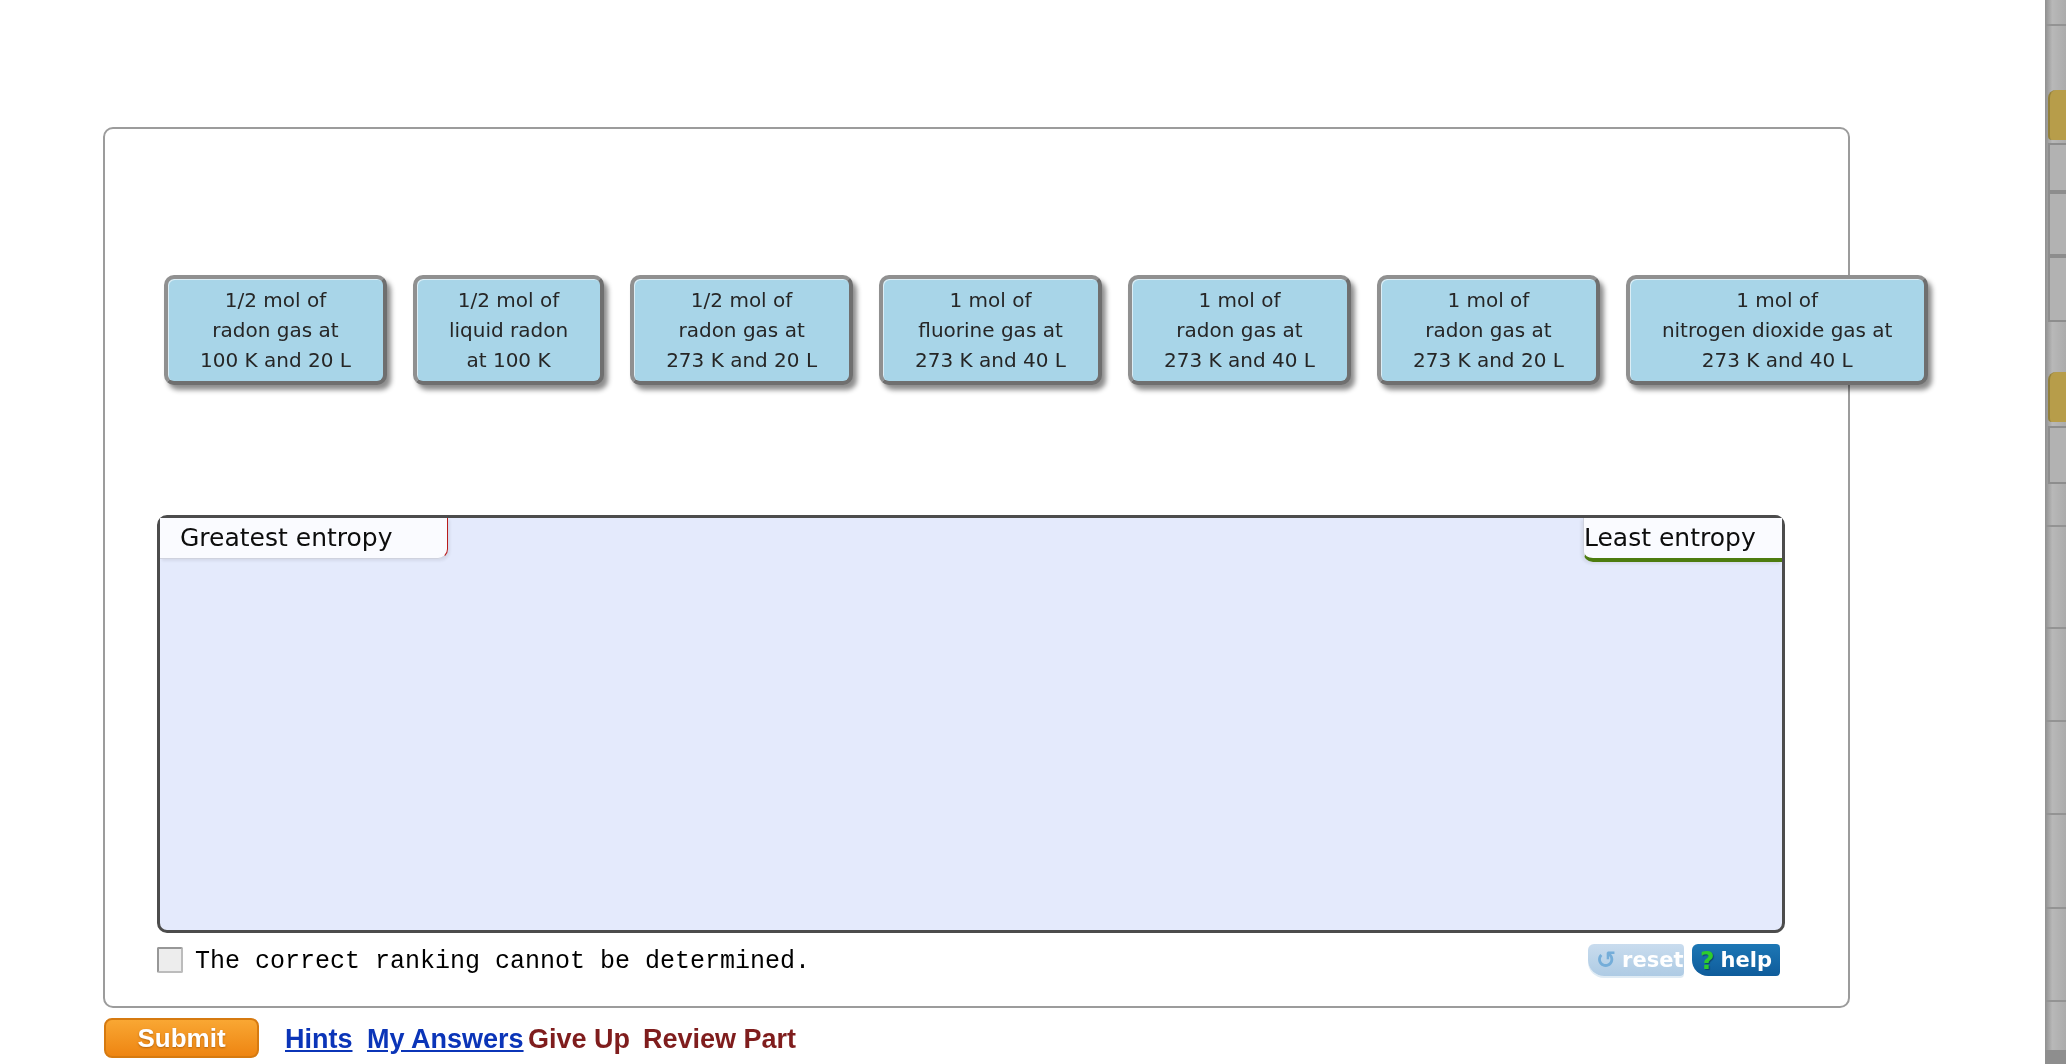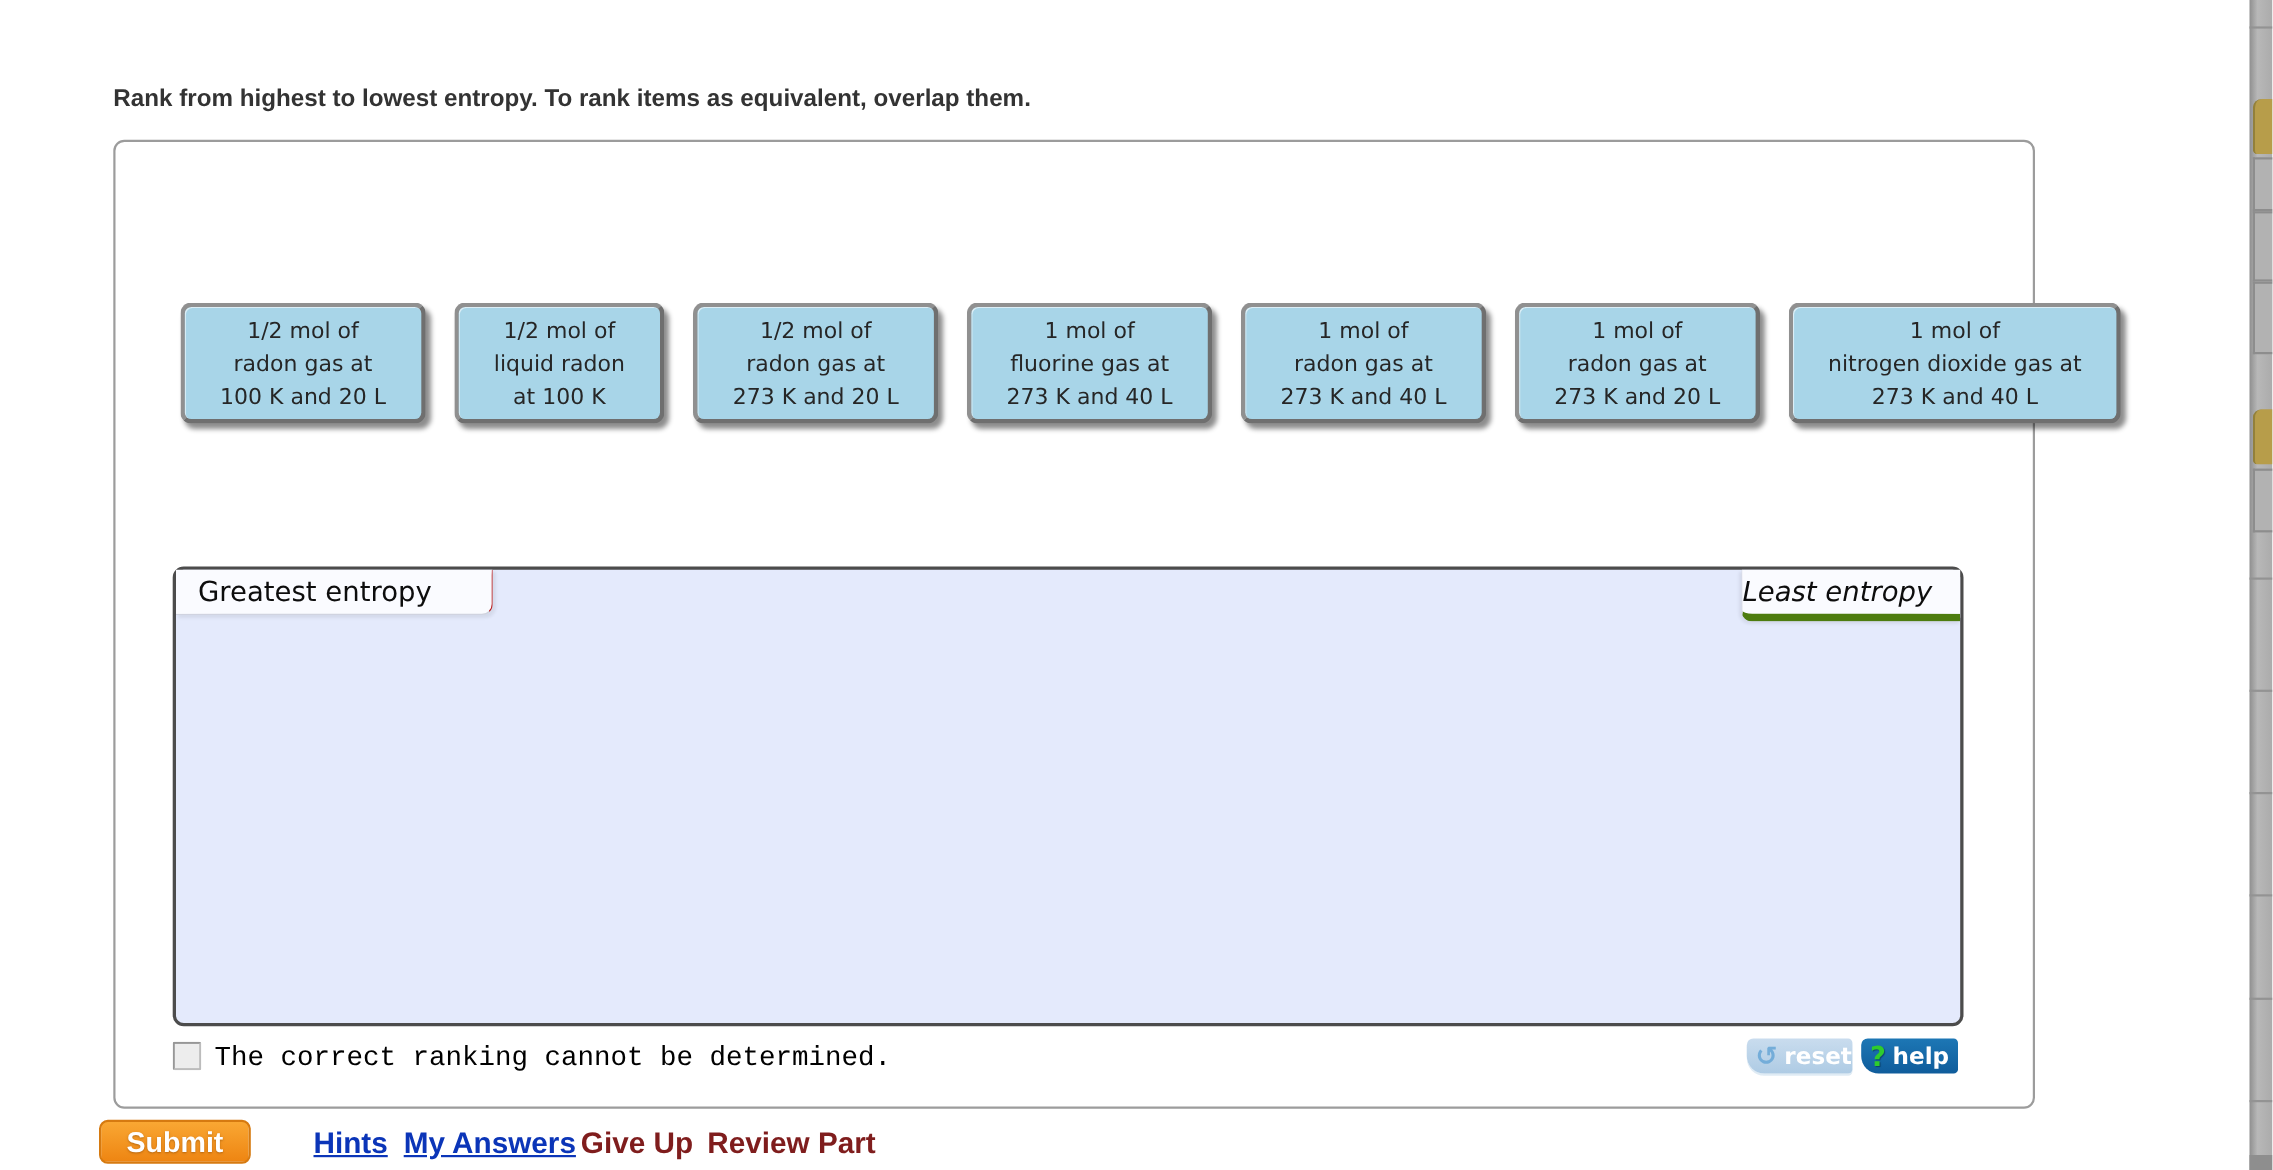--- a/index.html
+++ b/index.html
@@ -25,40 +25,40 @@
   .tile span{display:block;}
 
   
   .dropzone{position:absolute;left:52px;top:386px;width:1622px;height:412px;background:#e4eafc;
             border:3px solid #4c4c4c;border-radius:10px;}
   .zone-tab{position:absolute;top:0;height:40px;background:#fafbff;color:#0d0d0d;
             font-family:"DejaVu Sans",sans-serif;font-size:25px;line-height:40px;white-space:nowrap;}
   .zone-tab.left{left:0;width:267px;padding-left:20px;border-right:1px solid #b91c1c;
             border-bottom:1px solid #cfd2de;border-radius:0 0 10px 0;box-shadow:2px 2px 3px rgba(0,0,0,0.07);}
   .zone-tab.right{right:0;width:198px;border-left:1px solid #cfd2de;
-            border-bottom:7px solid #4d7c0f;border-radius:0 0 0 10px;box-shadow:-2px 2px 3px rgba(0,0,0,0.07);font-style:italic;}
+            border-bottom:4px solid #4d7c0f;border-radius:0 0 0 10px;box-shadow:-2px 2px 3px rgba(0,0,0,0.07);}
 
   
   .checkbox{position:absolute;left:52px;top:818px;width:22px;height:22px;background:#ededed;
             border:2px solid;border-color:#979797 #bcbcbc #bcbcbc #979797;border-radius:2px;cursor:pointer;}
   .checkbox-label{position:absolute;left:90px;top:818px;font-family:Liberation Mono, monospace;
             font-size:25px;color:#000;}
 
   .mini-btn{position:absolute;top:815px;height:32px;display:flex;align-items:center;
             border-radius:6px 4px 4px 16px;font-family:"DejaVu Sans",sans-serif;font-weight:bold;
             font-size:21px;color:#fff;cursor:pointer;border:none;padding:0 10px 0 8px;gap:6px;}
   .reset-btn{left:1483px;width:96px;background:linear-gradient(#c9dcee,#aecbe4);
             box-shadow:0 2px 0 rgba(220,233,243,0.9);}
   .reset-btn .ic{color:#74add9;font-size:24px;line-height:24px;font-weight:bold;}
   .help-btn{left:1587px;width:88px;background:linear-gradient(#1d77b5,#0f5c9b);}
   .help-btn .ic{color:#2ecc2e;font-size:25px;line-height:25px;font-weight:bold;
             text-shadow:1px 1px 1px rgba(0,0,0,0.35);}
 
   
-  .submit-btn{position:absolute;left:90px;top:1018px;width:138px;height:40px;
+  .submit-btn{position:absolute;left:104px;top:1018px;width:155px;height:40px;
             background:linear-gradient(#f9a733,#ee8512);border:2px solid #d67a10;border-radius:8px;
             color:#fff;font-family:"Liberation Sans",sans-serif;font-weight:bold;font-size:26px;
             text-shadow:0 1px 2px rgba(120,60,0,0.5);cursor:pointer;}
   .foot-link{position:absolute;top:1024px;font-family:"Liberation Sans",sans-serif;font-weight:bold;
             font-size:27px;white-space:nowrap;}
   .foot-link.link{color:#0b35b8;text-decoration:underline;cursor:pointer;}
   .foot-link.disabled{color:#7f1d1d;text-decoration:none;}
   #hints{left:285px;} #myanswers{left:367px;} #giveup{left:528px;} #reviewpart{left:643px;text-align:right;}
 
   
@@ -69,21 +69,20 @@
   .ybar{background:#b79d4a;border-left:2px solid #93803a;border-top-left-radius:8px;
         border-bottom-left-radius:4px;}
   .gbox{border:2px solid #8d8d8d;border-right:none;background:#b2b2b2;}
   .strip-cap{left:0;background:#8e8e8e;}
 </style>
 </head>
 <body>
 
 <div class="page">
 
-  <div class="instruction">Rank from highest to lowest entropy. To rank items as equivalent, overlap them.</div>
 
   <div class="panel">
 
     <div class="tiles-row">
       <div class="tile">
         <span>1/2 mol of</span>
         <span>radon gas at</span>
         <span>100 K and 20 L</span>
       </div>
       <div class="tile">

